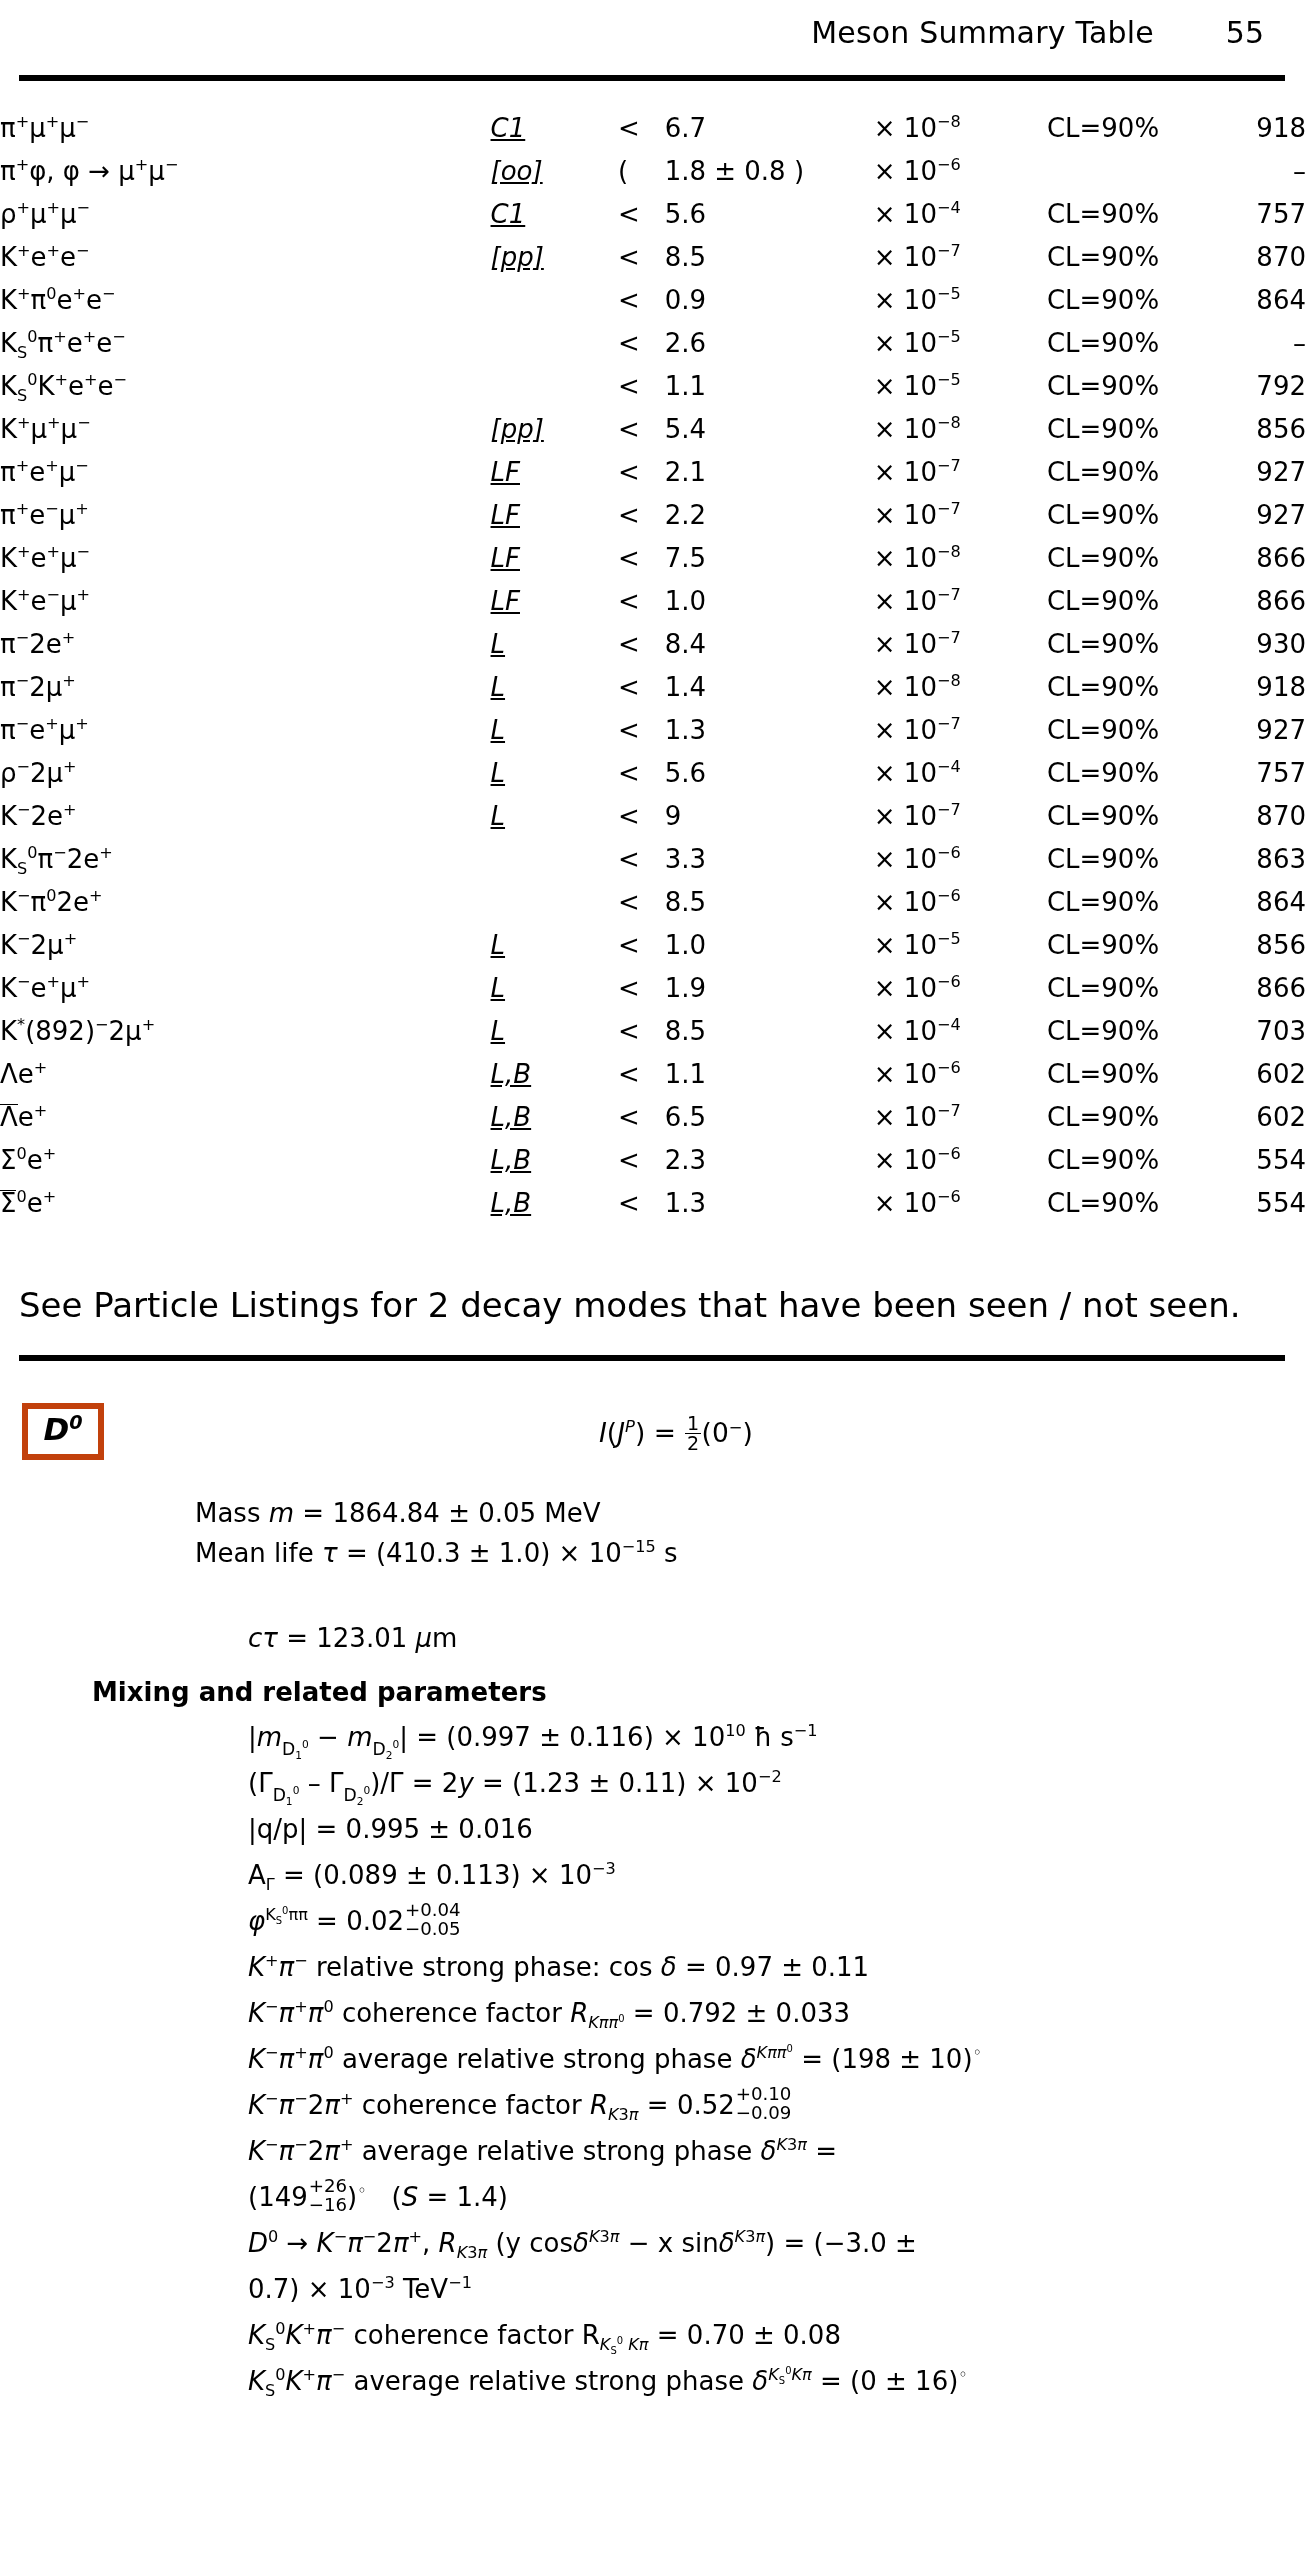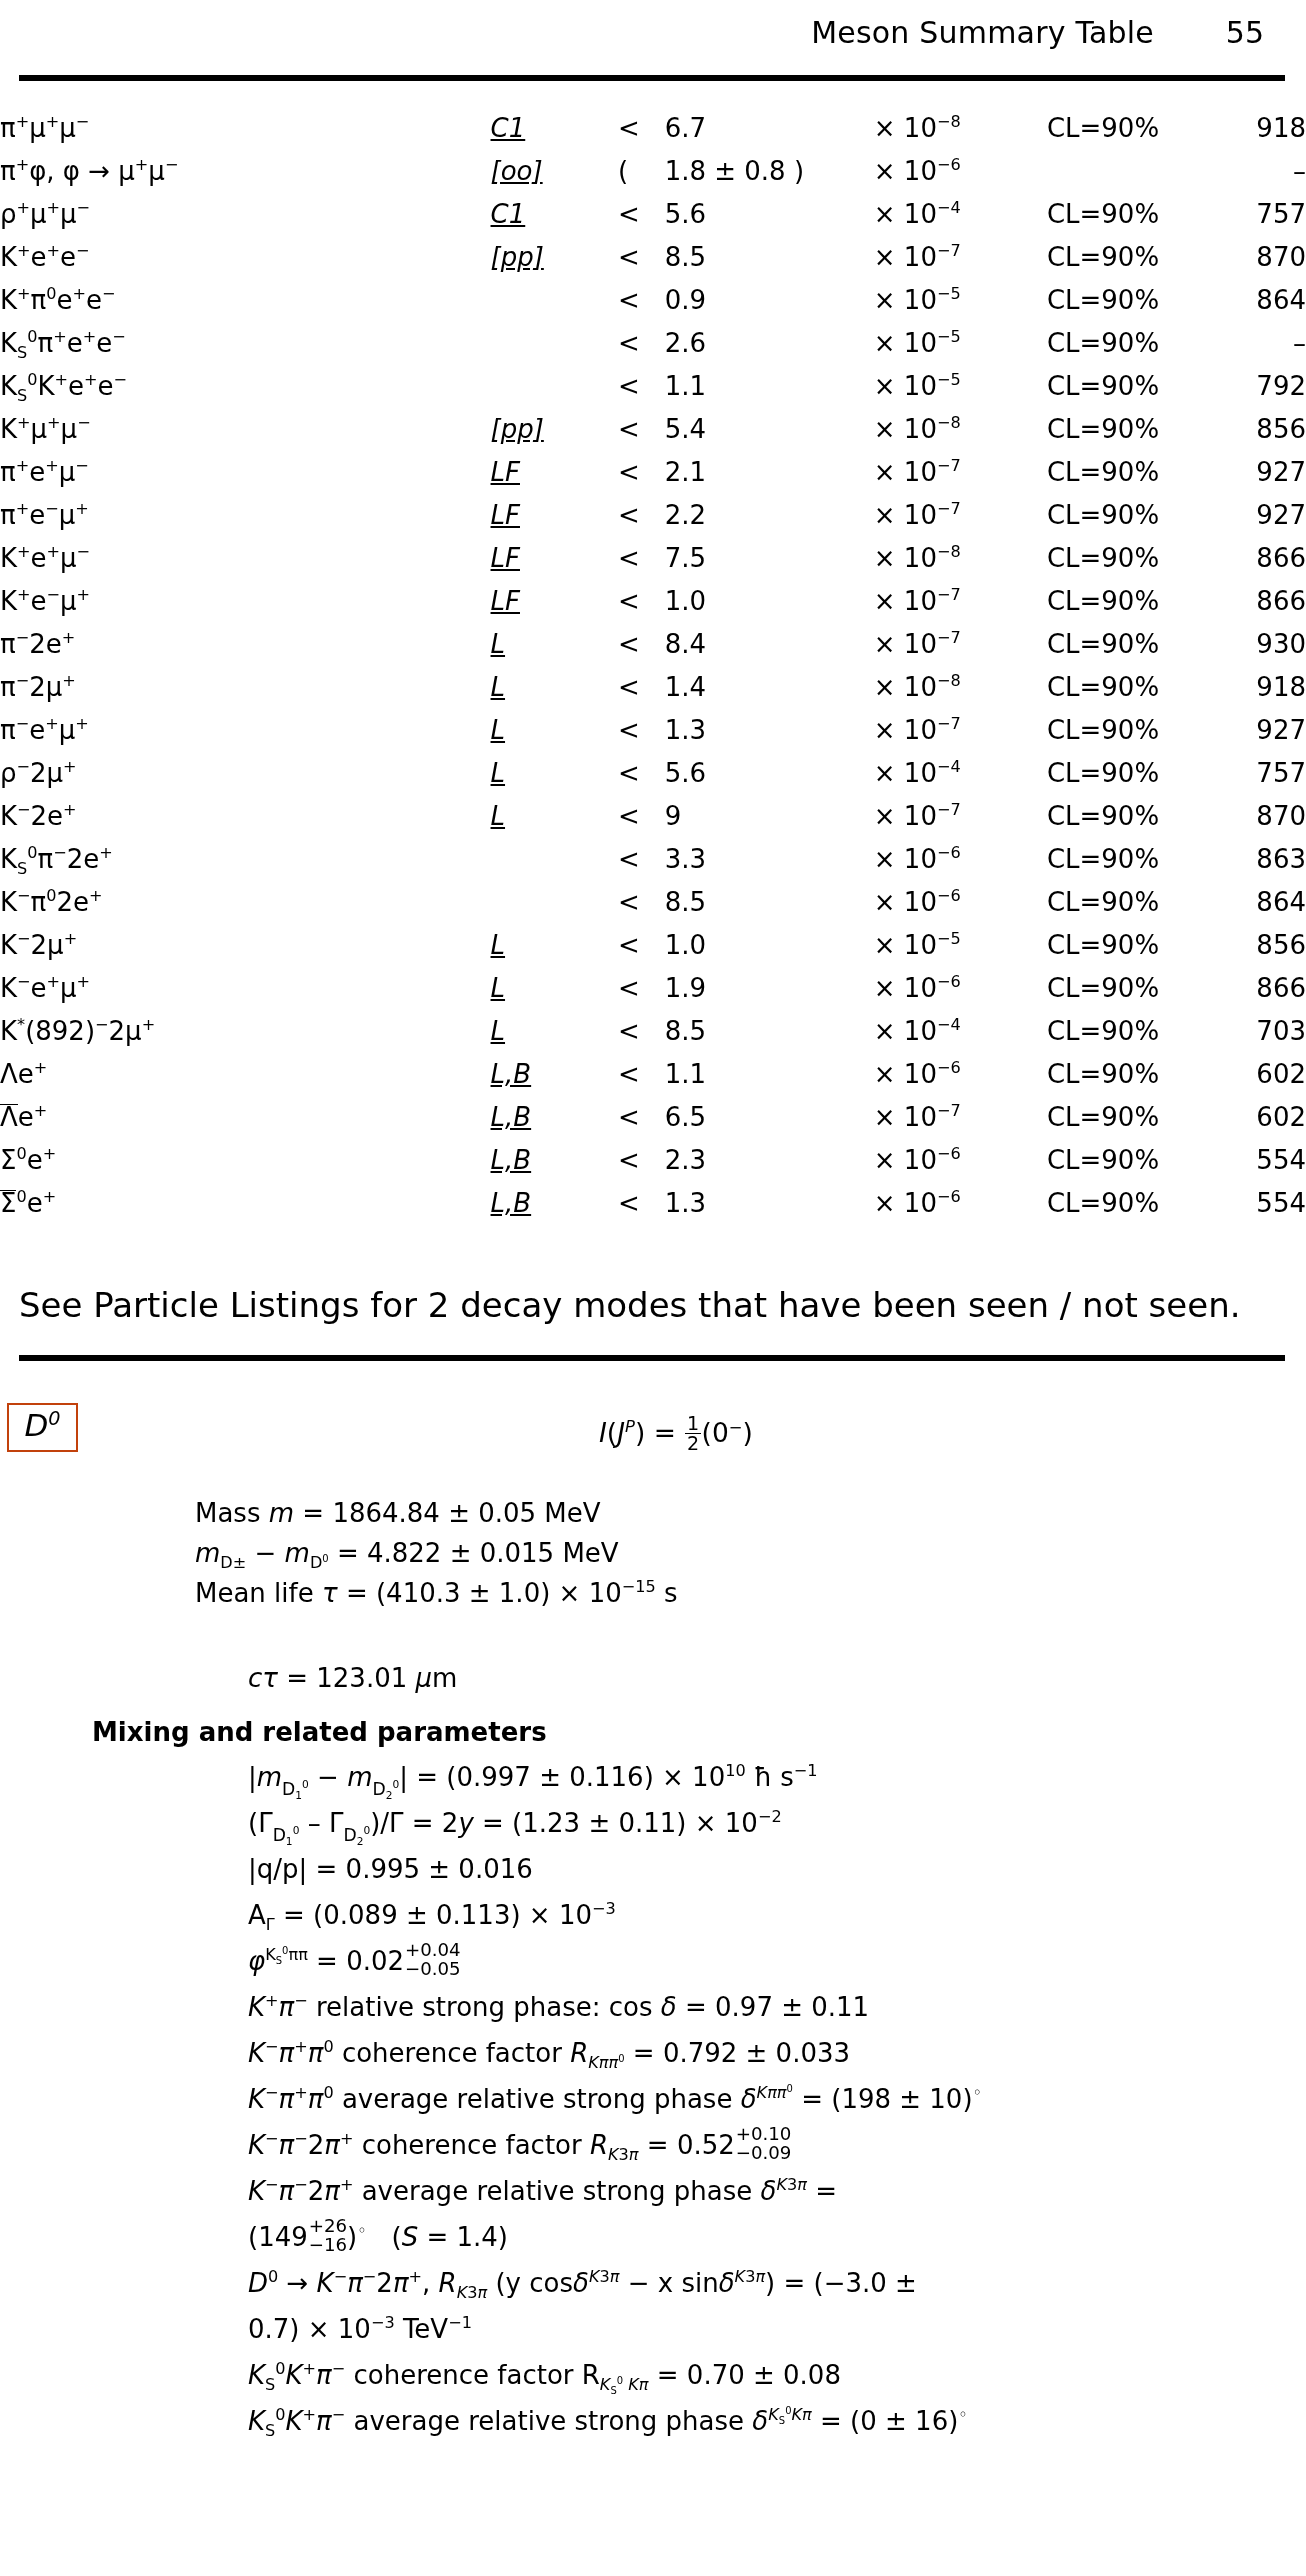--- a/index.html
+++ b/index.html
@@ -94,25 +94,25 @@
     position: absolute;
     top: 1285px;
     left: 19px;
     font-size: 34px;
   }
 
   
   .particle-box {
     position: absolute;
     top: 1403px;
-    left: 7px;
-    border: 2px solid #c2410c;
+    left: 22px;
+    border: 6px solid #c2410c;
     padding: 3.4px 15.4px 6.8px 15.4px;
     font-size: 31px;
-    font-weight: normal;
+    font-weight: bold;
     font-style: italic;
     line-height: 1.12;
   }
   .quantum-numbers {
     position: absolute;
     top: 1414px;
     left: 599px;
     font-size: 26.5px;
     white-space: nowrap;
   }
@@ -432,21 +432,20 @@
 
   <div class="particle-box">
     <span id="particle-symbol">D<sup>0</sup></span>
   </div>
 
   <div class="quantum-numbers" id="quantum-numbers"><span class="it">I</span>(<span class="it">J<sup>P</sup></span>) = <span class="frac"><span class="num">1</span><span class="den">2</span></span>(0<sup>−</sup>)</div>
 
   <div class="props">
     <div id="prop-lines">
         <div class="prop-line">Mass <span class="it">m</span> = 1864.84 ± 0.05 MeV</div>
-        <div class="prop-line"><span class="it">m</span><sub>D±</sub> − <span class="it">m</span><sub>D<sup>0</sup></sub> = 4.822 ± 0.015 MeV</div>
         <div class="prop-line">Mean life <span class="it">τ</span> = (410.3 ± 1.0) × 10<sup>−15</sup> s</div>
         <div class="prop-line indent-1"><span class="it">cτ</span> = 123.01 <span class="it">μ</span>m</div>
       </div>
     <div class="section-head">Mixing and related parameters</div>
     <div class="mixing-list" id="mixing-lines">
         <div class="prop-line tall">|<span class="it">m</span><span class="subsup">D<sub>1</sub><sup>0</sup></span> − <span class="it">m</span><span class="subsup">D<sub>2</sub><sup>0</sup></span>| = (0.997 ± 0.116) × 10<sup>10</sup> ħ s<sup>−1</sup></div>
         <div class="prop-line tall">(Γ<span class="subsup">D<sub>1</sub><sup>0</sup></span> – Γ<span class="subsup">D<sub>2</sub><sup>0</sup></span>)/Γ = 2<span class="it">y</span> = (1.23 ± 0.11) × 10<sup>−2</sup></div>
         <div class="prop-line">|q/p| = 0.995 ± 0.016</div>
         <div class="prop-line">A<sub>Γ</sub> = (0.089 ± 0.113) × 10<sup>−3</sup></div>
         <div class="prop-line tall"><span class="it">φ</span><sup>K<sub>S</sub><sup>0</sup>ππ</sup> = 0.02<span class="pm-stack"><span class="up">+0.04</span><span class="dn">−0.05</span></span></div>

